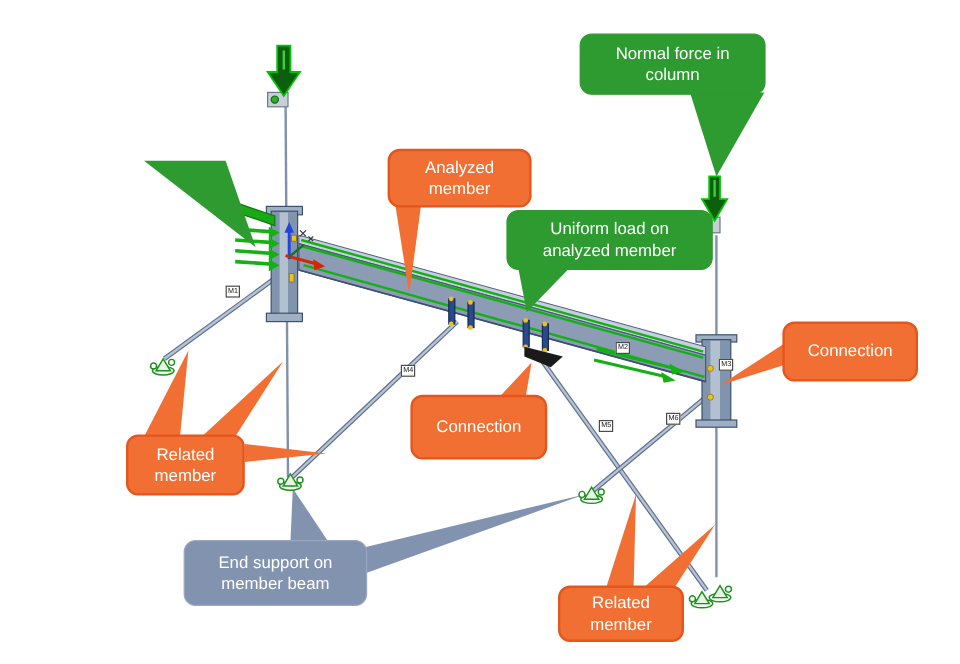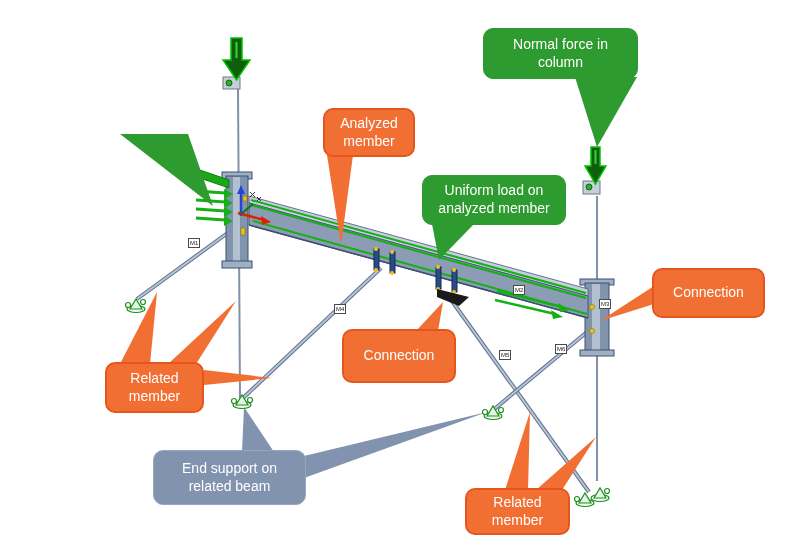--- a/index.html
+++ b/index.html
@@ -193,41 +193,41 @@
   <div class="tag" style="left:599px;top:299px">M3</div>
   <div class="tag" style="left:334px;top:304px">M4</div>
   <div class="tag" style="left:499px;top:350px">M5</div>
   <div class="tag" style="left:555px;top:344px">M6</div>
 
 
   <div class="callout green" style="left:483px;top:28px;width:155px;height:51px">
     <span>Normal force in column</span>
   </div>
 
-  <div class="callout green" style="left:422px;top:175px;width:144px;height:50px">
+  <div class="callout green" style="left:422px;top:175px;width:172px;height:50px">
     <span>Uniform load on analyzed member</span>
   </div>
 
-  <div class="callout orange" style="left:323px;top:108px;width:92px;height:49px">
+  <div class="callout orange" style="left:323px;top:124px;width:120px;height:49px">
     <span>Analyzed member</span>
   </div>
 
   <div class="callout orange" style="left:342px;top:329px;width:114px;height:54px">
     <span>Connection</span>
   </div>
 
   <div class="callout orange" style="left:652px;top:268px;width:113px;height:50px">
     <span>Connection</span>
   </div>
 
   <div class="callout orange" style="left:105px;top:362px;width:99px;height:51px">
     <span>Related member</span>
   </div>
 
   <div class="callout orange" style="left:465px;top:488px;width:105px;height:47px">
     <span>Related member</span>
   </div>
 
   <div class="callout slate" style="left:153px;top:450px;width:153px;height:55px">
-    <span>End support on related beam</span>
+    <span>End support on member beam</span>
   </div>
 
 </div>
 
 </body></html>

